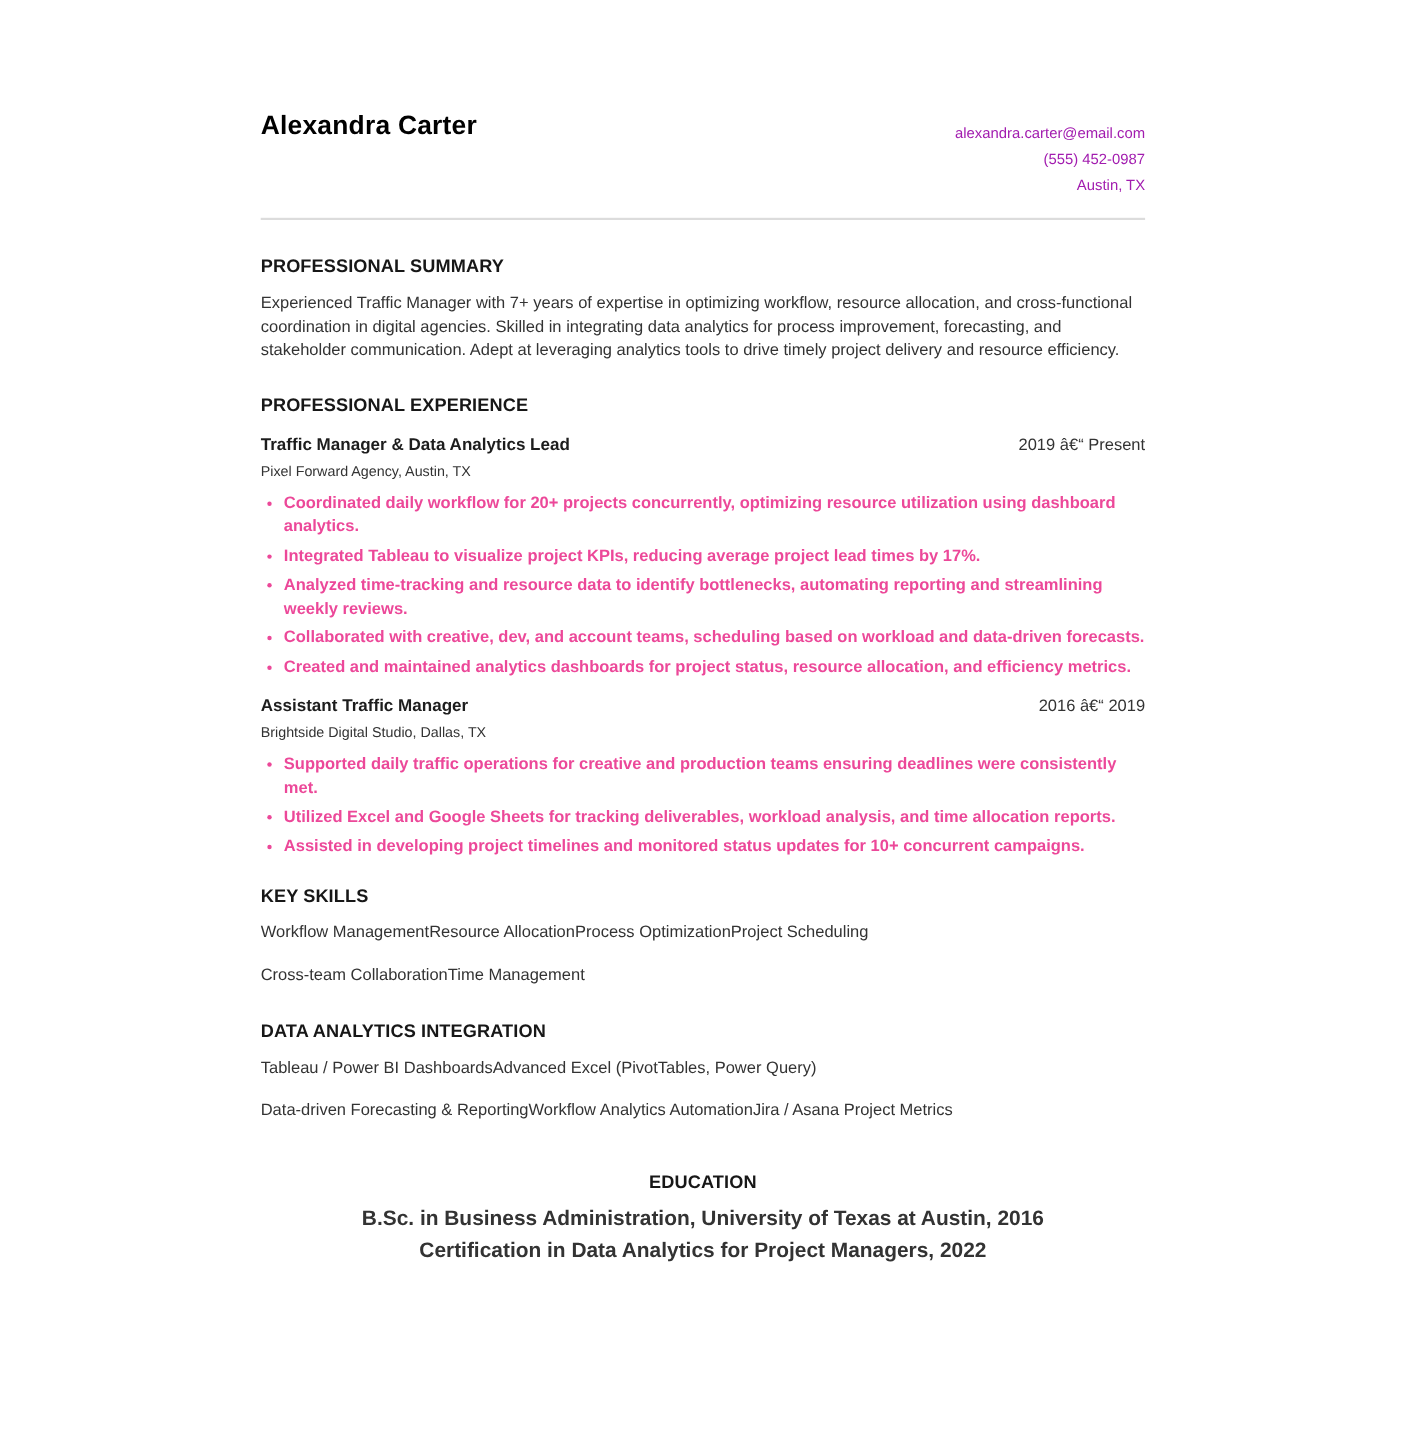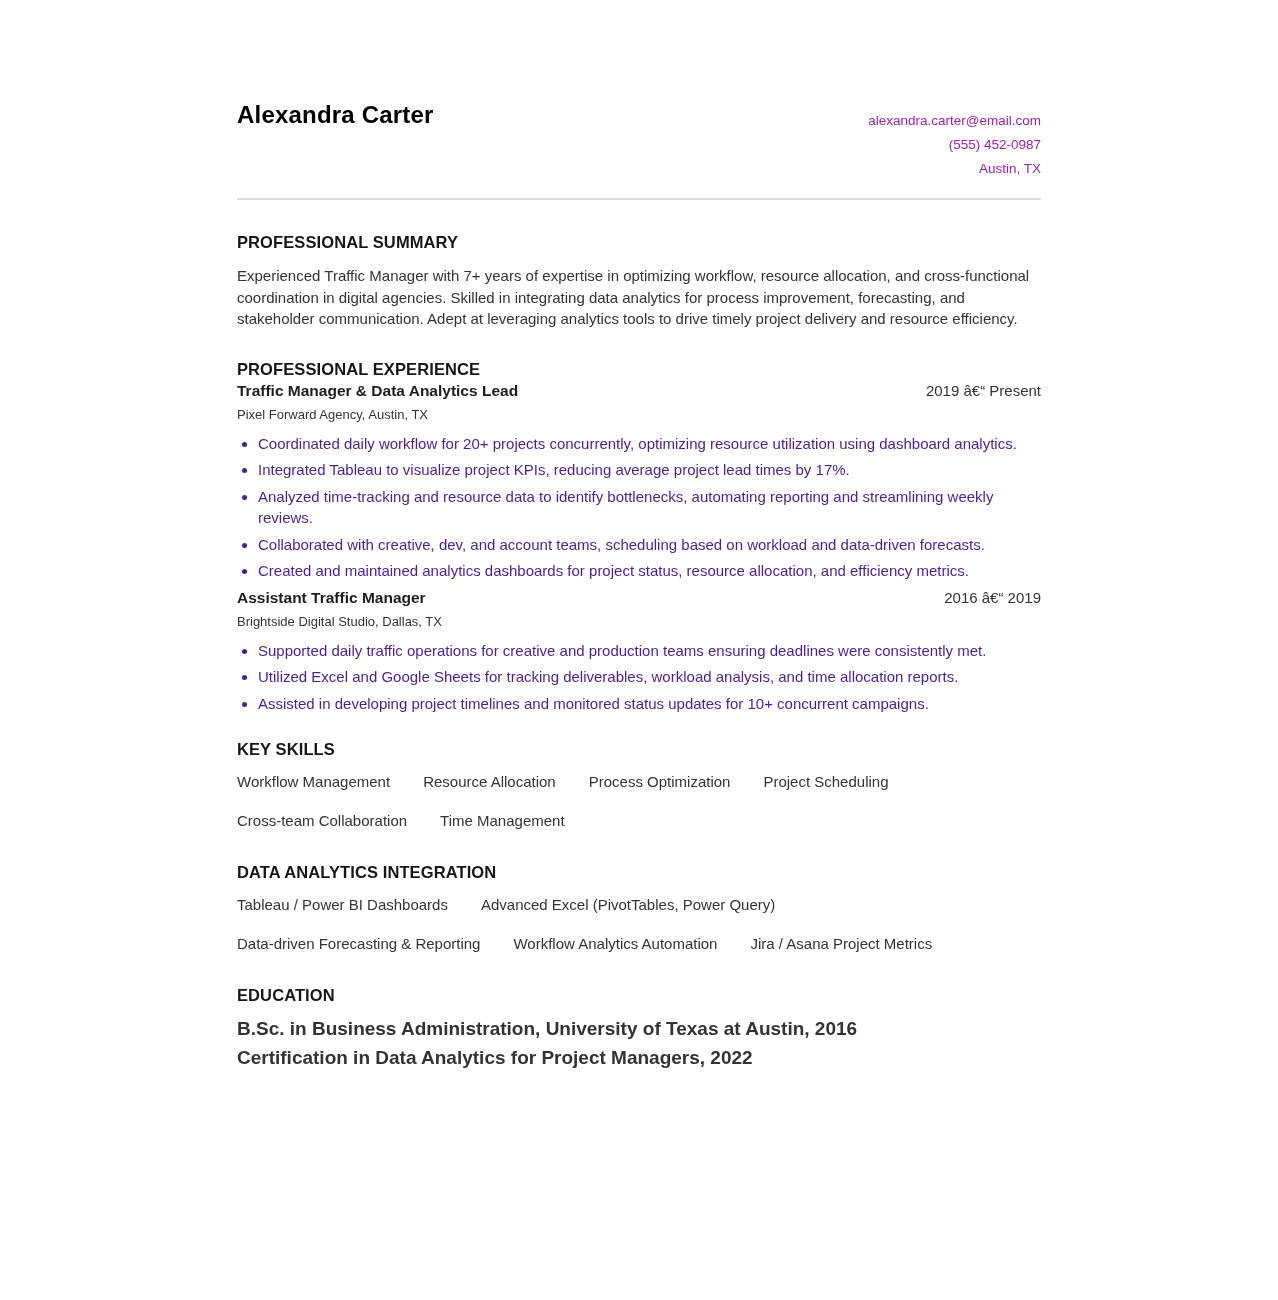--- a/index.html
+++ b/index.html
@@ -54,34 +54,35 @@
     font-size: 16.5px;
     line-height: 22px;
     font-weight: 700;
     color: #171717;
     letter-spacing: 0.1px;
   }
   .sec-summary    { margin-top: 31px; }
   .sec-experience { margin-top: 28px; }
   .sec-skills     { margin-top: 24px; }
   .sec-analytics  { margin-top: 30px; }
-  .sec-education  { margin-top: 30px; }
+  .sec-education  { margin-top: 44px; text-align: center; }
 
   .summary-text {
     margin: 12px 0 0 0;
     font-size: 15px;
     line-height: 21.5px;
     color: #333333;
   }
 
   
   .job-head {
     display: flex;
     justify-content: space-between;
     align-items: center;
+    margin-top: 14px;
   }
   .job-title {
     margin: 0;
     font-size: 15.5px;
     line-height: 22px;
     font-weight: 700;
     color: #1d1d1d;
   }
   .job-dates {
     font-size: 15px;
@@ -96,27 +97,27 @@
     color: #333333;
   }
   .job-bullets {
     margin: 8px 0 0 0;
     padding-left: 21px;
   }
   .job-bullets li {
     font-size: 15px;
     line-height: 21.5px;
     margin-bottom: 5px;
-    color: #4c1d95;
+    color: #ec4899;
+    font-weight: bold;
   }
 
   
   .chip-row {
     display: flex;
-    gap: 33px;
     margin-top: 12px;
     font-size: 15px;
     line-height: 20px;
     color: #333333;
   }
   .chip-row + .chip-row { margin-top: 19px; }
   .chip { white-space: nowrap; }
 
   
   .edu-line {

